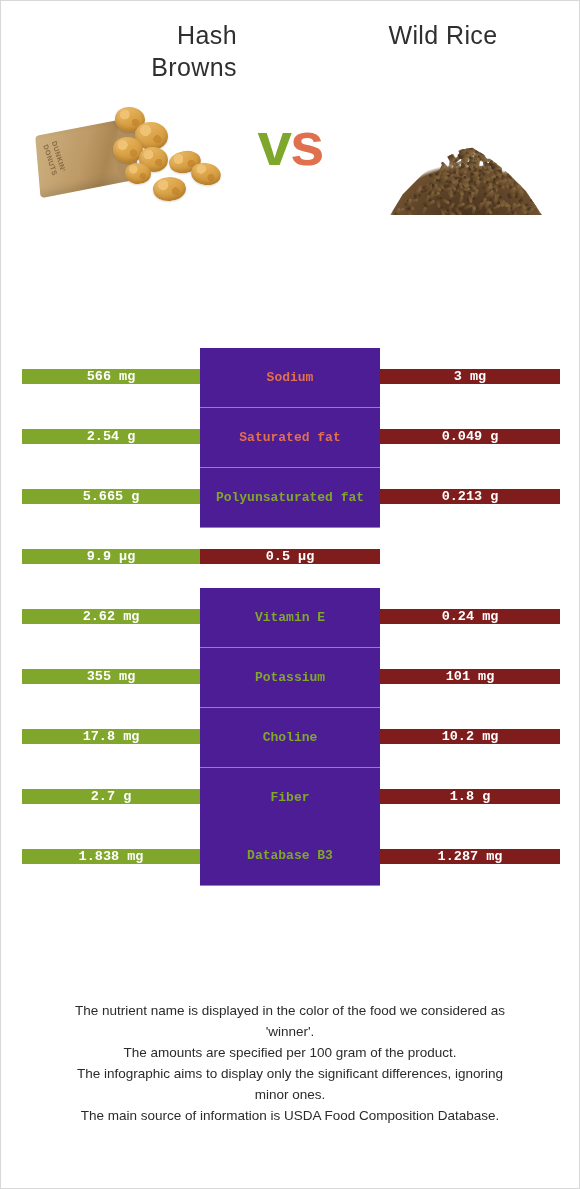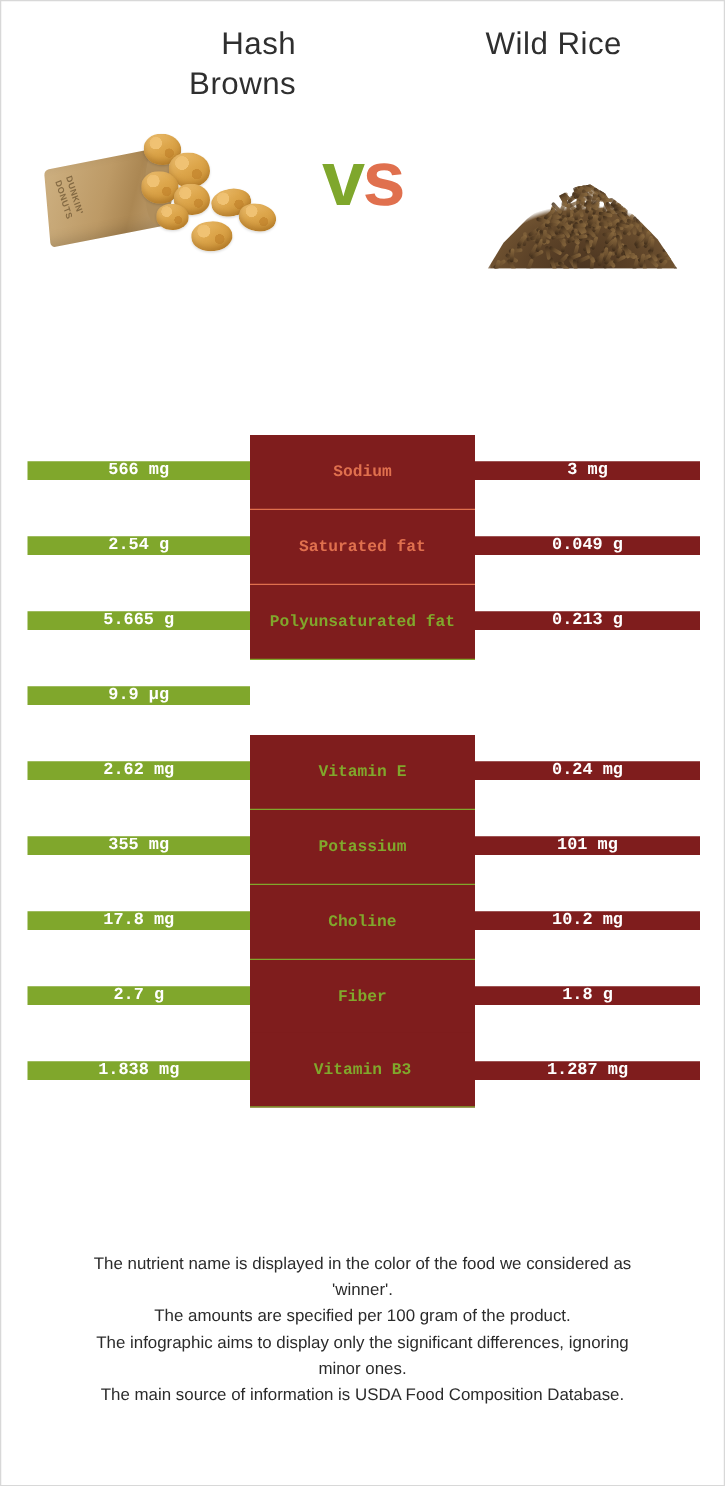--- a/index.html
+++ b/index.html
@@ -148,21 +148,21 @@
     font-weight: 600;
     box-sizing: border-box;
   }
   .cell.left {
     width: 178px;
     background: #80a72c;
     color: #ffffff;
   }
   .cell.mid {
     width: 180px;
-    background: #7f1d1d;
+    background: #4c1d95;
     color: #80a72c;
     font-size: 13px;
     font-weight: 700;
     border-bottom: 1px solid #80a72c;
     margin-bottom: -4px;
     height: 60px;
   }
   .cell.mid.orange-win {
     color: #e0704e;
     border-bottom-color: #e0704e;
@@ -469,20 +469,21 @@
         <div class="cell mid orange-win">Saturated fat</div>
         <div class="cell right">0.049 g</div>
       </div>
       <div class="row">
         <div class="cell left">5.665 g</div>
         <div class="cell mid">Polyunsaturated fat</div>
         <div class="cell right">0.213 g</div>
       </div>
       <div class="row">
         <div class="cell left">9.9 µg</div>
+        <div class="cell right">0.5 µg</div>
       </div>
       <div class="row">
         <div class="cell left">2.62 mg</div>
         <div class="cell mid">Vitamin E</div>
         <div class="cell right">0.24 mg</div>
       </div>
       <div class="row">
         <div class="cell left">355 mg</div>
         <div class="cell mid">Potassium</div>
         <div class="cell right">101 mg</div>
@@ -492,21 +493,21 @@
         <div class="cell mid">Choline</div>
         <div class="cell right">10.2 mg</div>
       </div>
       <div class="row">
         <div class="cell left">2.7 g</div>
         <div class="cell mid">Fiber</div>
         <div class="cell right">1.8 g</div>
       </div>
       <div class="row">
         <div class="cell left">1.838 mg</div>
-        <div class="cell mid">Vitamin B3</div>
+        <div class="cell mid">Database B3</div>
         <div class="cell right">1.287 mg</div>
       </div>
     </div>
 
   <div class="footer">
     <p>The nutrient name is displayed in the color of the food we considered as</p>
     <p>'winner'.</p>
     <p>The amounts are specified per 100 gram of the product.</p>
     <p>The infographic aims to display only the significant differences, ignoring</p>
     <p>minor ones.</p>

